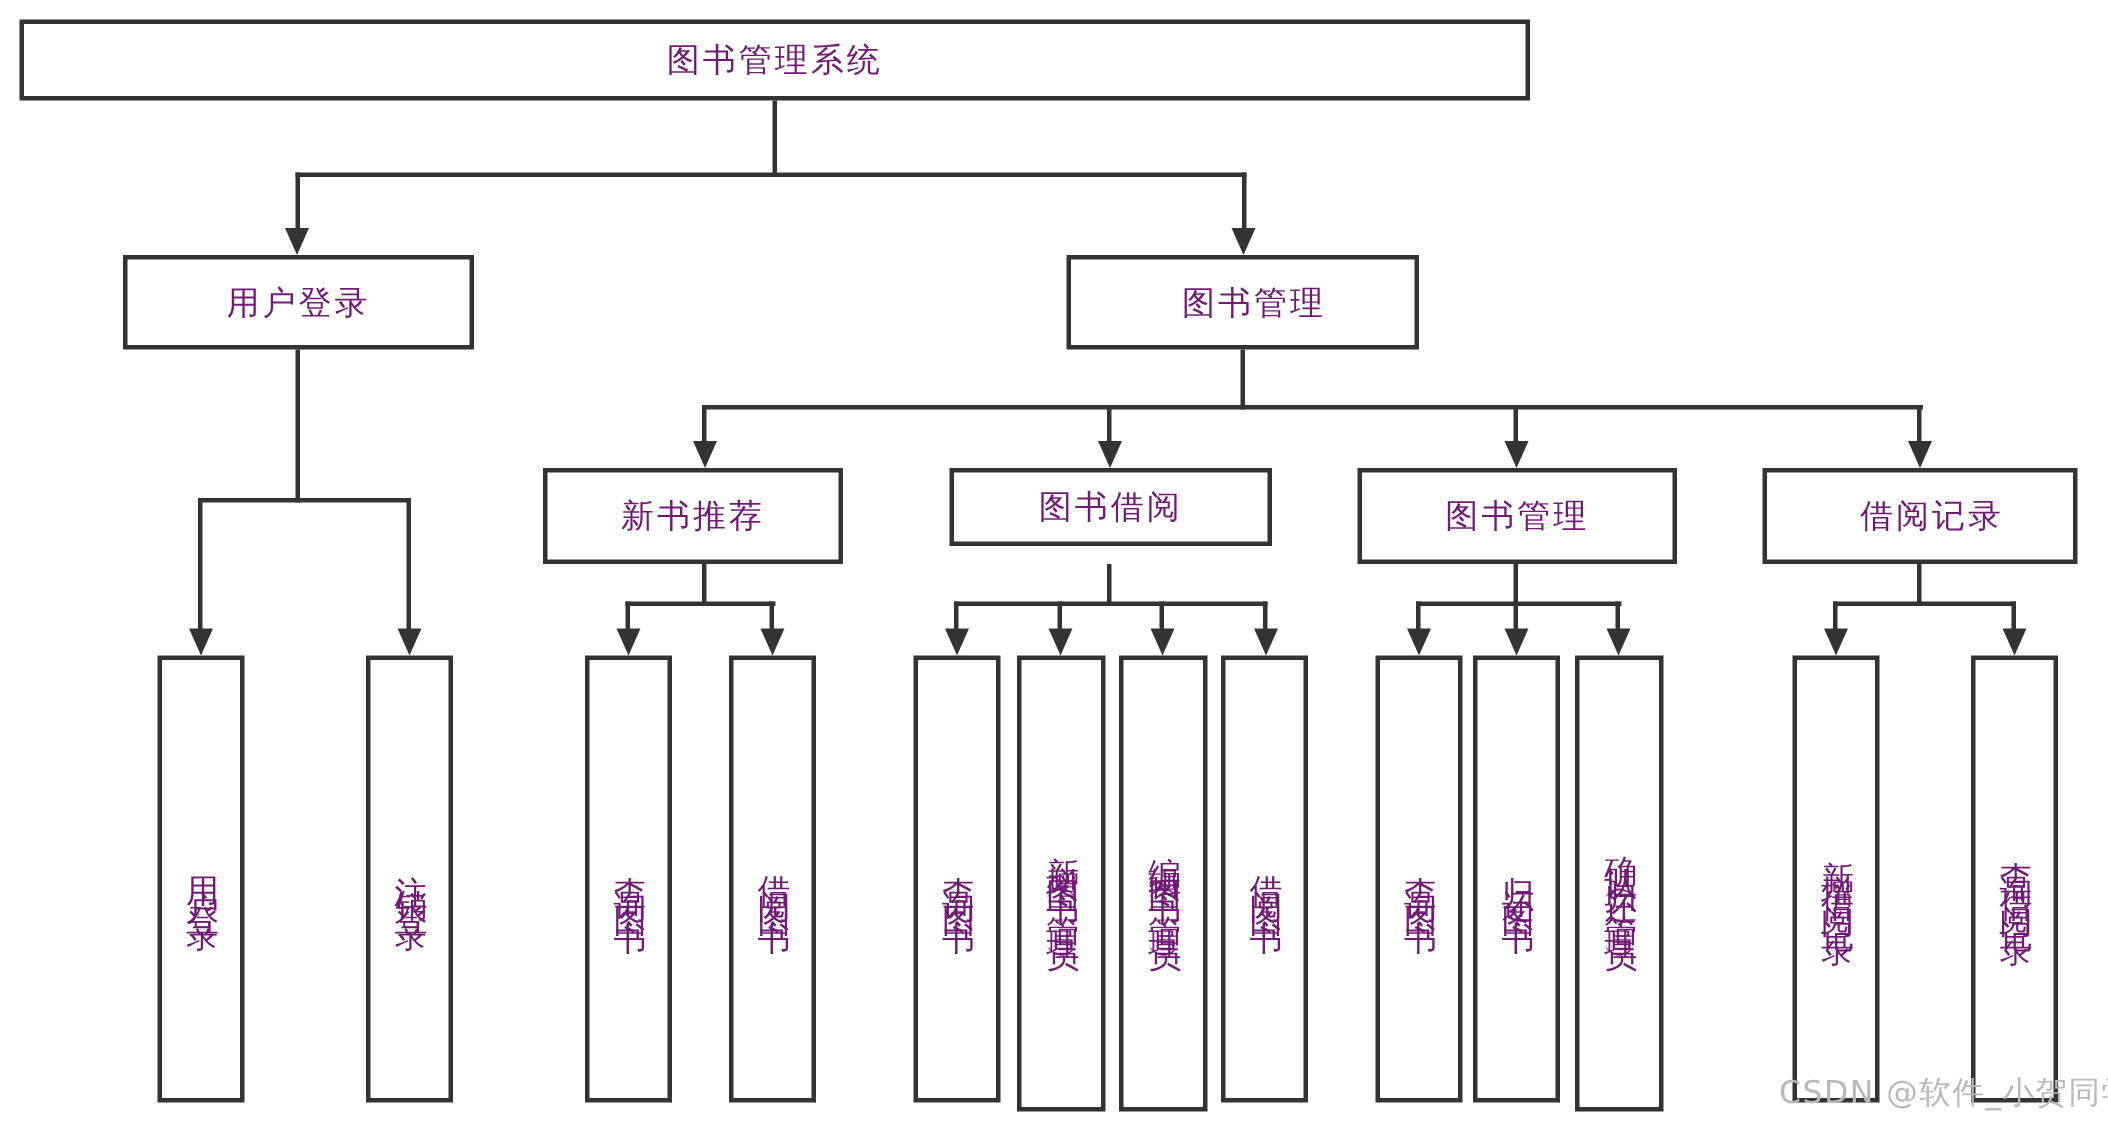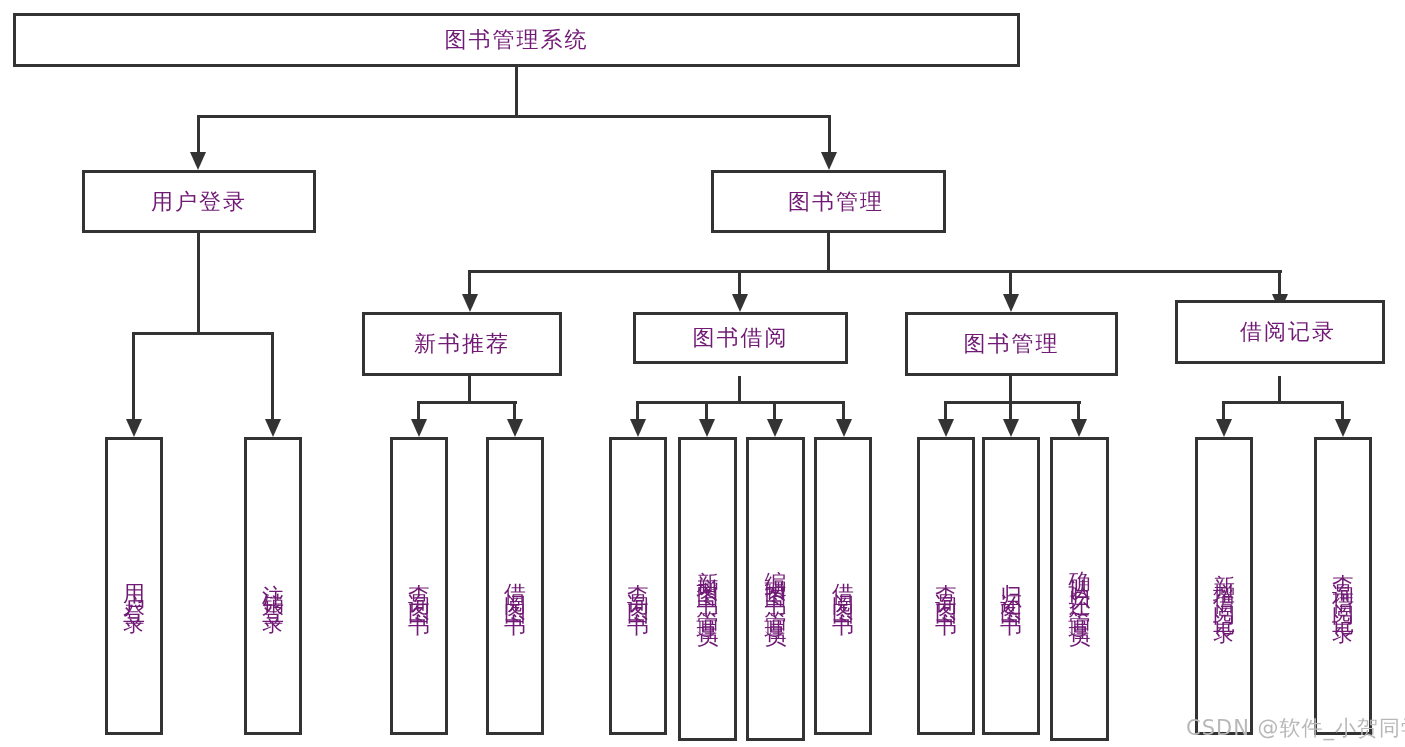--- a/index.html
+++ b/index.html
@@ -61,21 +61,21 @@
   <div class="line" style="left:738px;top:270px;width:3px;height:26px;"></div>
   <div class="arrow" style="left:732px;top:294px;"></div>
   <div class="line" style="left:1009px;top:270px;width:3px;height:26px;"></div>
   <div class="arrow" style="left:1003px;top:294px;"></div>
   <div class="line" style="left:1278px;top:270px;width:3px;height:26px;"></div>
   <div class="arrow" style="left:1272px;top:294px;"></div>
 
   <div class="box h-box" style="left:362px;top:312px;width:200px;height:64px;">新书推荐</div>
   <div class="box h-box" style="left:633px;top:312px;width:215px;height:52px;">图书借阅</div>
   <div class="box h-box" style="left:905px;top:312px;width:213px;height:64px;">图书管理</div>
-  <div class="box h-box" style="left:1175px;top:300px;width:210px;height:64px;padding-left:16px;">借阅记录</div>
+  <div class="box h-box" style="left:1175px;top:312px;width:210px;height:64px;padding-left:16px;">借阅记录</div>
 
   <div class="line" style="left:468px;top:376px;width:3px;height:28px;"></div>
   <div class="line" style="left:417px;top:401px;width:100px;height:3px;"></div>
   <div class="line" style="left:417px;top:401px;width:3px;height:20px;"></div>
   <div class="arrow" style="left:411px;top:419px;"></div>
   <div class="line" style="left:513px;top:401px;width:3px;height:20px;"></div>
   <div class="arrow" style="left:507px;top:419px;"></div>
 
   <div class="line" style="left:738px;top:376px;width:3px;height:28px;"></div>
   <div class="line" style="left:636px;top:401px;width:209px;height:3px;"></div>

